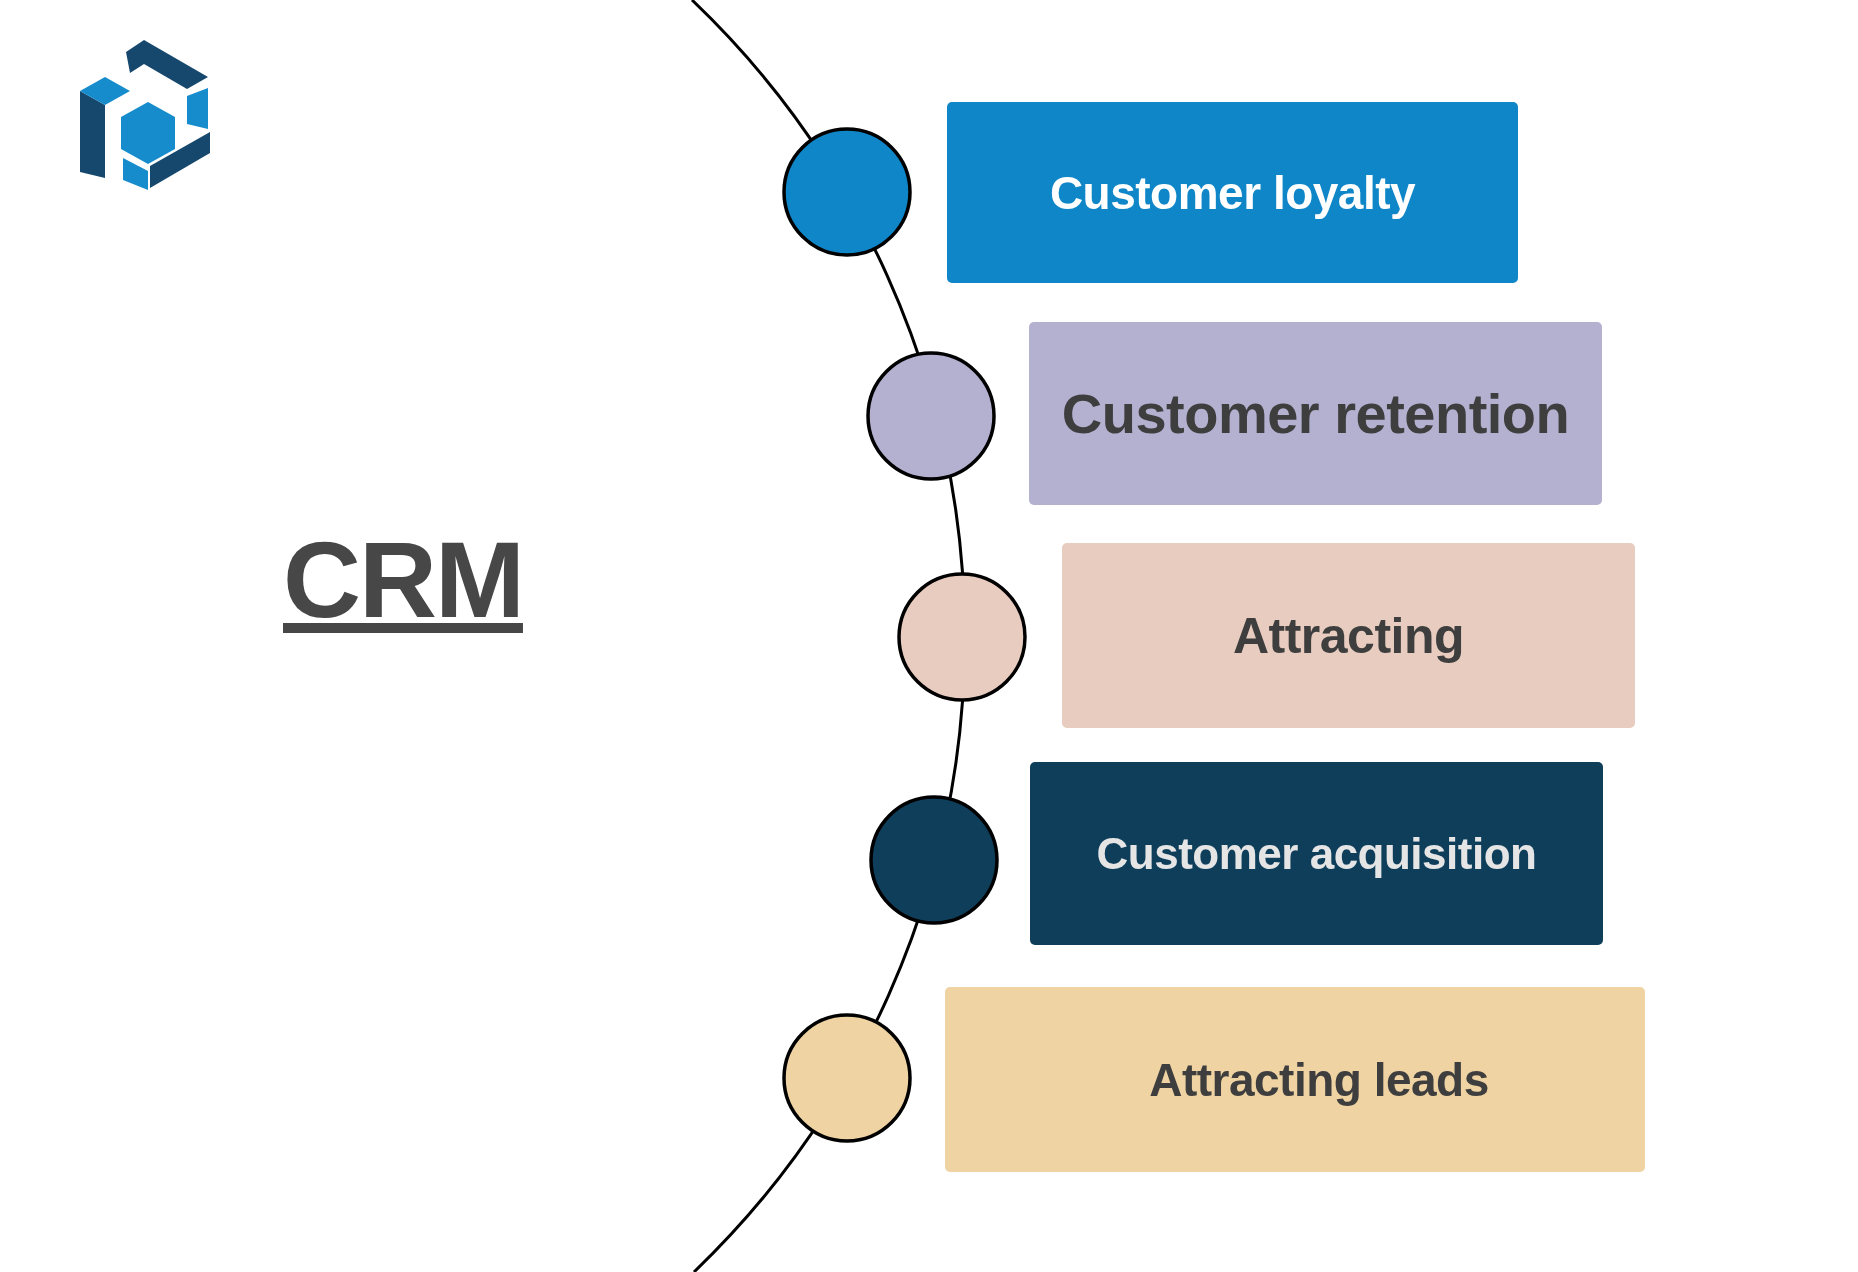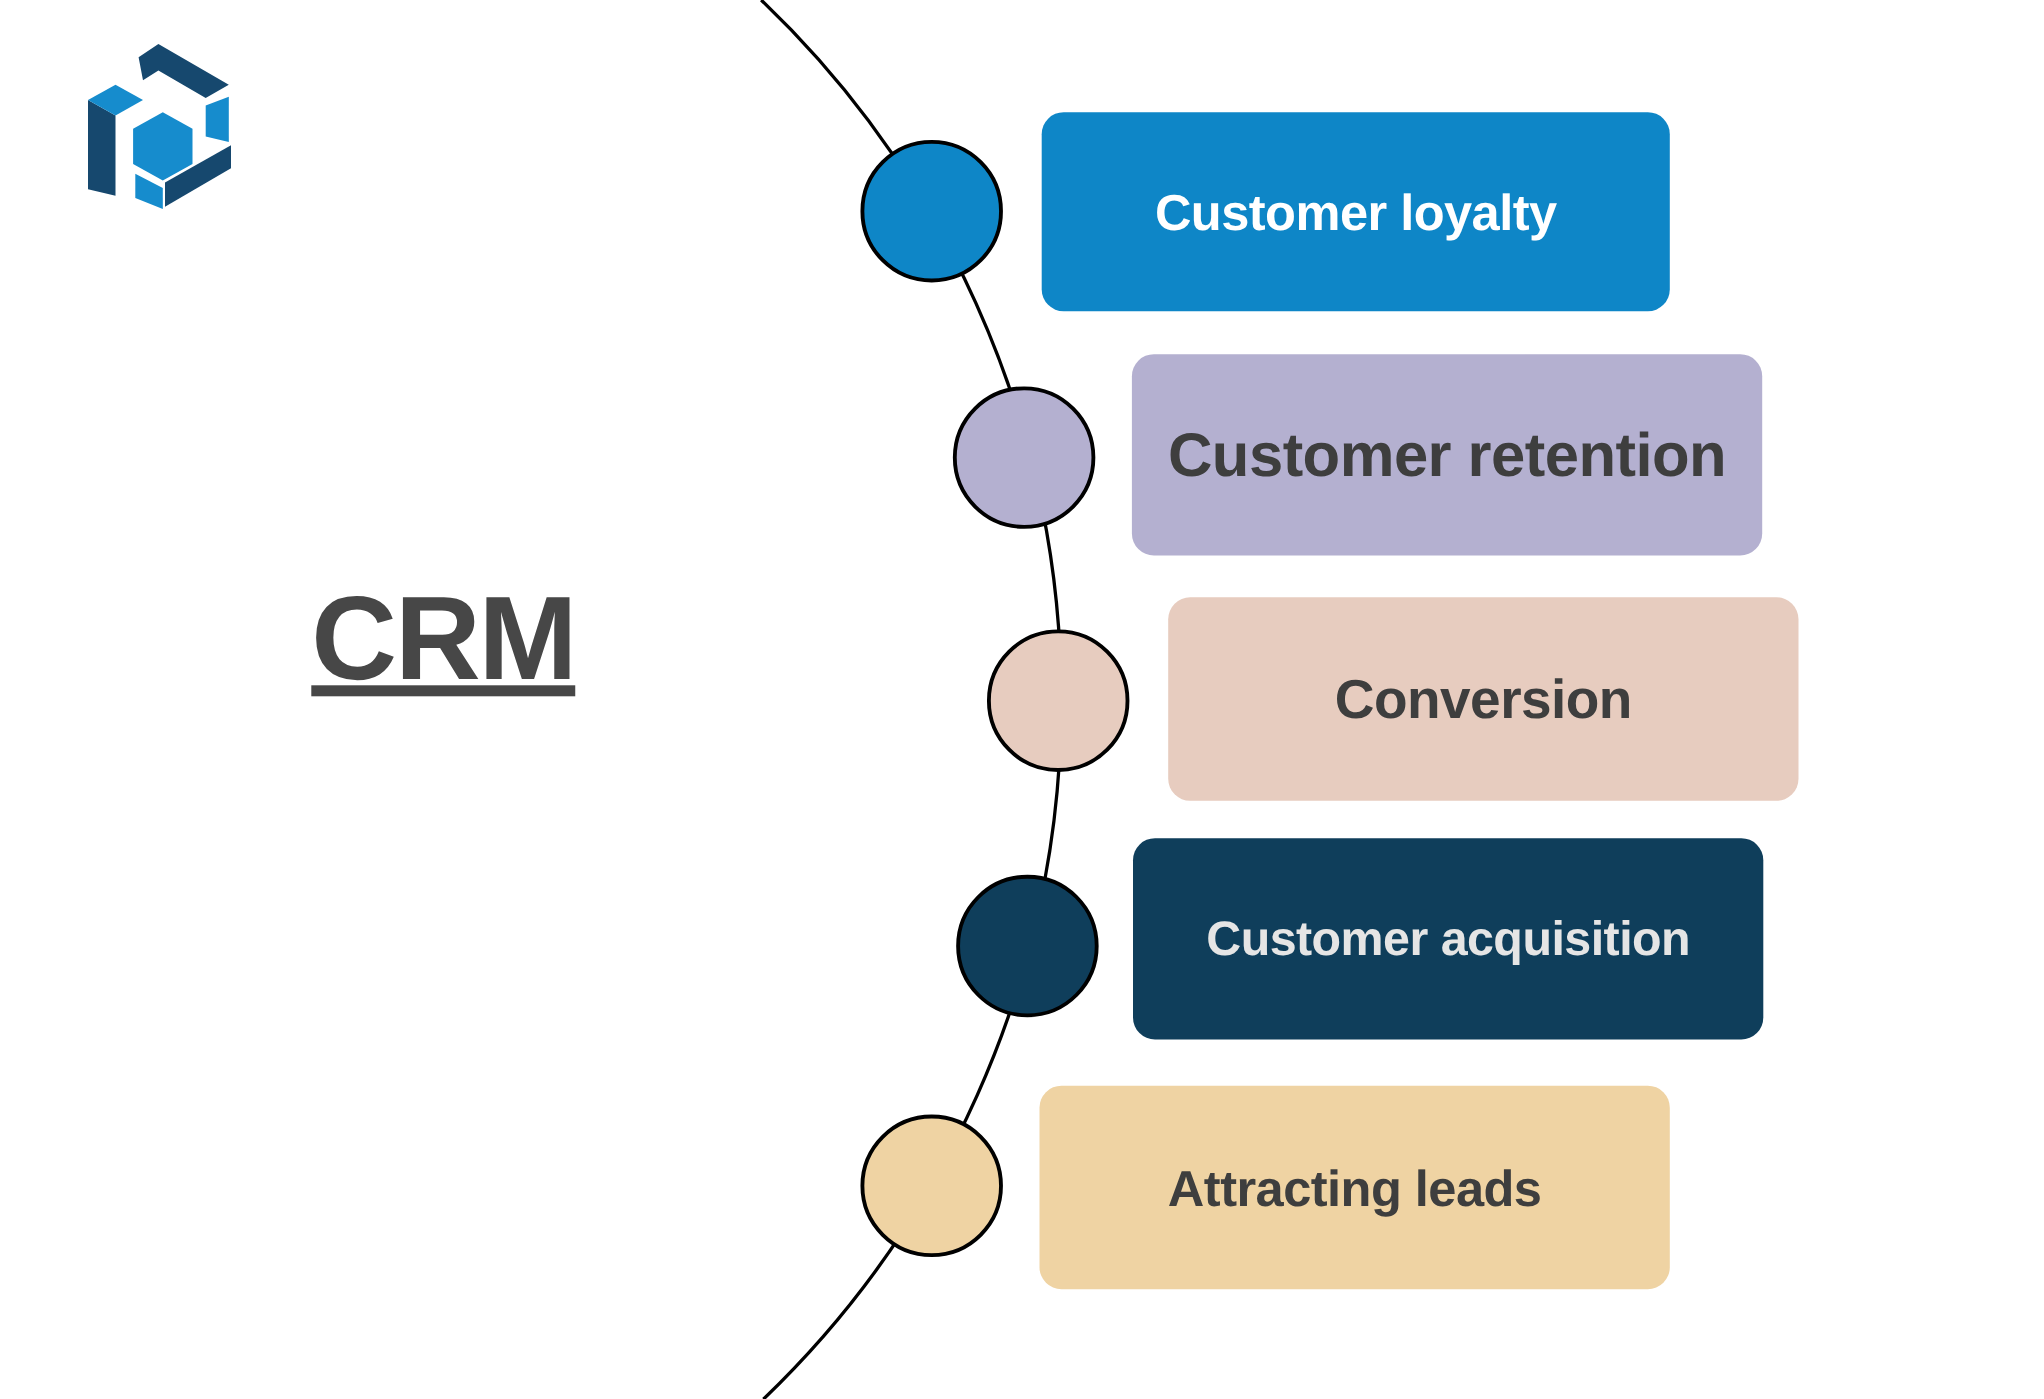--- a/index.html
+++ b/index.html
@@ -13,30 +13,30 @@
   .stage{position:absolute;inset:0;width:1858px;height:1272px;}
   svg.flow-layer{position:absolute;left:0;top:0;width:1858px;height:1272px;display:block;}
   .logo{position:absolute;left:60px;top:30px;width:160px;height:160px;}
   .title{
     position:absolute;left:283px;top:530px;
     font-size:108px;line-height:0.92;font-weight:bold;
     letter-spacing:-2px;color:#474747;white-space:pre-line;text-decoration:underline;
   }
   .step-box{
     position:absolute;
-    border-radius:20px;
+    border-radius:5px;
     display:flex;align-items:center;justify-content:center;
     font-weight:bold;text-align:right;
     letter-spacing:-0.5px;
   }
   .step-box.b0{left:947px; top:102px; width:571px;height:181px;font-size:46px;}
   .step-box.b1{left:1029px;top:322px; width:573px;height:183px;font-size:56px;}
   .step-box.b2{left:1062px;top:543px; width:573px;height:185px;font-size:50px;}
   .step-box.b3{left:1030px;top:762px; width:573px;height:183px;font-size:44px;}
-  .step-box.b4{left:945px; top:987px; width:573px;height:185px;font-size:46px;}
+  .step-box.b4{left:945px; top:987px; width:652px;height:185px;font-size:46px;padding-left:48px;}
 </style>
 </head>
 <body style="background: rgb(255, 255, 255);">
 
 <div class="stage">
 
   <svg class="flow-layer" viewBox="0 0 1858 1272">
     <path d="M 692 0 A 880 880 0 0 1 694 1272" fill="none" stroke="#000000" stroke-width="3"></path>
     <circle cx="847" cy="192" r="63" stroke-width="3.5" fill="#0e86c7" stroke="#000000"></circle>
     <circle cx="931" cy="416" r="63" stroke-width="3.5" fill="#b4b0d0" stroke="#000000"></circle>
@@ -58,21 +58,21 @@
   <div class="title" style="color: rgb(71, 71, 71);"><span>CRM</span><br>
 </div>
 
   <div class="step-box b0" style="background: rgb(14, 134, 199); color: rgb(255, 255, 255);">
       <span>Customer loyalty</span>
     </div>
   <div class="step-box b1" style="background: rgb(180, 176, 208); color: rgb(62, 62, 62);">
       <span>Customer retention</span>
     </div>
   <div class="step-box b2" style="background: rgb(231, 204, 191); color: rgb(62, 62, 62);">
-      <span>Conversion</span>
+      <span>Attracting</span>
     </div>
   <div class="step-box b3" style="background: rgb(15, 62, 91); color: #e5e5e5;">
       <span>Customer acquisition</span>
     </div>
   <div class="step-box b4" style="background: rgb(239, 211, 163); color: rgb(62, 62, 62);">
       <span>Attracting leads</span>
     </div>
 
 </div>
 

